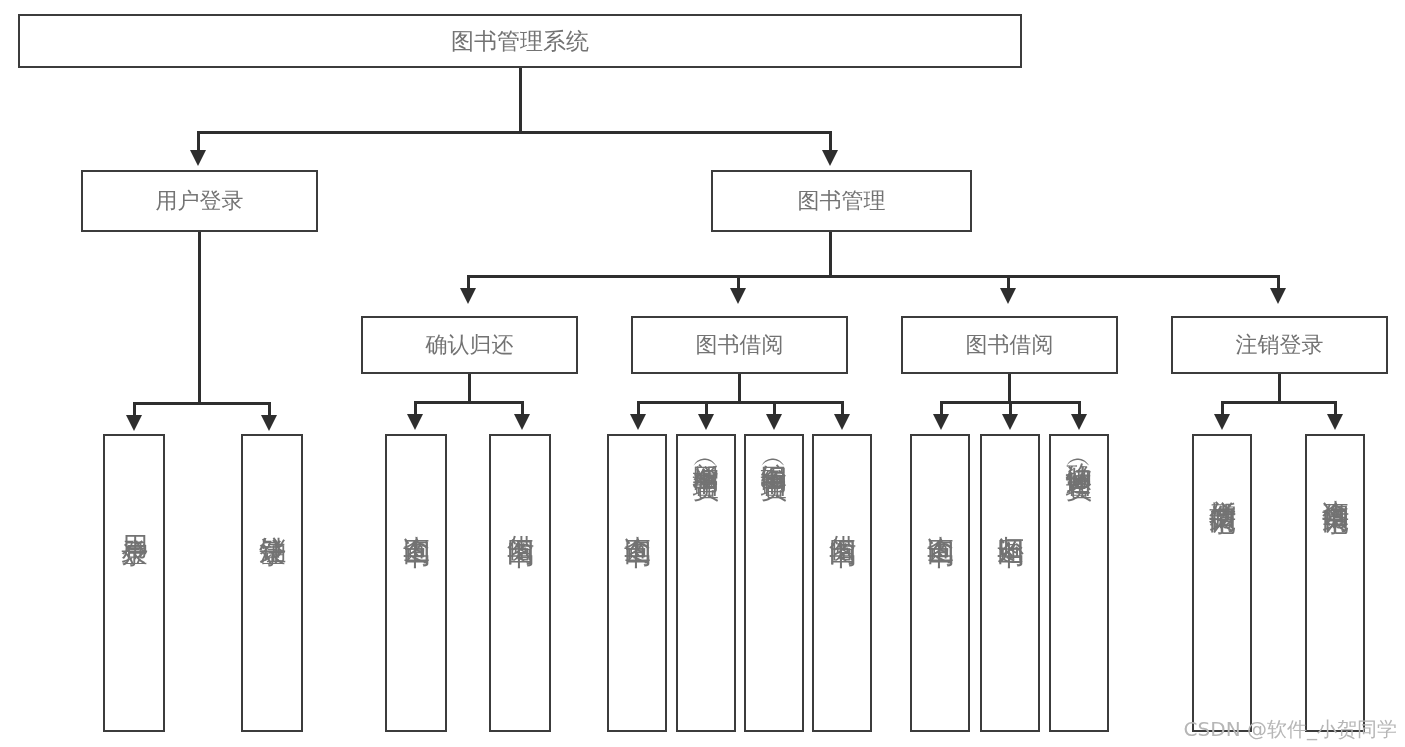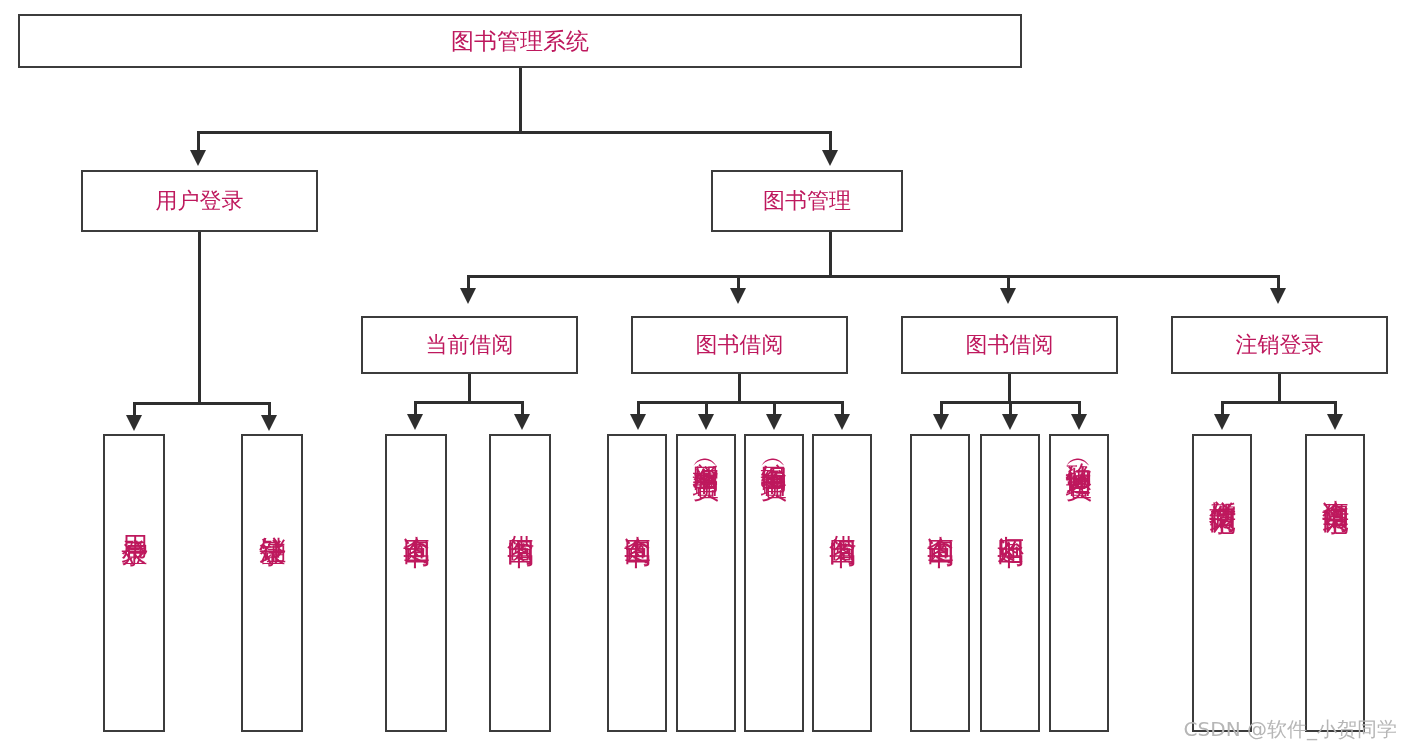--- a/index.html
+++ b/index.html
@@ -20,21 +20,21 @@
     display:flex;
     align-items:center;
     justify-content:center;
     color:#1c1c1c;
   }
   .node .lbl{
     font-size:22px;
     line-height:1.05;
     letter-spacing:0px;
     white-space:nowrap;
-    color:#be185d;
+    color:#737373;
   }
   
   .node.root .lbl{font-size:23px;}
   .node.lvl2 .lbl{font-size:22px;}
   .node.lvl3 .lbl{font-size:22px;}
 
   
   .node.leaf{
     align-items:flex-start;
     justify-content:center;
@@ -91,21 +91,21 @@
   <div class="vline" style="left:197px;top:131px;height:23px;"></div>
   <div class="arrow" style="left:190px;top:150px;"></div>
 
   <div class="vline" style="left:829px;top:131px;height:23px;"></div>
   <div class="arrow" style="left:822px;top:150px;"></div>
 
   <div class="node lvl2" style="left:81px;top:170px;width:237px;height:62px;">
     <span class="lbl">用户登录</span>
   </div>
 
-  <div class="node lvl2" style="left:711px;top:170px;width:192px;height:62px;">
+  <div class="node lvl2" style="left:711px;top:170px;width:261px;height:62px;">
     <span class="lbl">图书管理</span>
   </div>
 
   <div class="vline" style="left:198px;top:232px;height:172px;"></div>
   <div class="hline" style="left:133px;top:402px;width:135px;"></div>
   <div class="vline" style="left:133px;top:402px;height:16px;"></div>
   <div class="arrow" style="left:126px;top:415px;"></div>
   <div class="vline" style="left:268px;top:402px;height:16px;"></div>
   <div class="arrow" style="left:261px;top:415px;"></div>
 
@@ -118,21 +118,21 @@
   <div class="vline" style="left:737px;top:275px;height:16px;"></div>
   <div class="arrow" style="left:730px;top:288px;"></div>
 
   <div class="vline" style="left:1007px;top:275px;height:16px;"></div>
   <div class="arrow" style="left:1000px;top:288px;"></div>
 
   <div class="vline" style="left:1277px;top:275px;height:16px;"></div>
   <div class="arrow" style="left:1270px;top:288px;"></div>
 
   <div class="node lvl3" style="left:361px;top:316px;width:217px;height:58px;">
-    <span class="lbl">当前借阅</span>
+    <span class="lbl">确认归还</span>
   </div>
   <div class="node lvl3" style="left:631px;top:316px;width:217px;height:58px;">
     <span class="lbl">图书借阅</span>
   </div>
   <div class="node lvl3" style="left:901px;top:316px;width:217px;height:58px;">
     <span class="lbl">图书借阅</span>
   </div>
   <div class="node lvl3" style="left:1171px;top:316px;width:217px;height:58px;">
     <span class="lbl">注销登录</span>
   </div>

